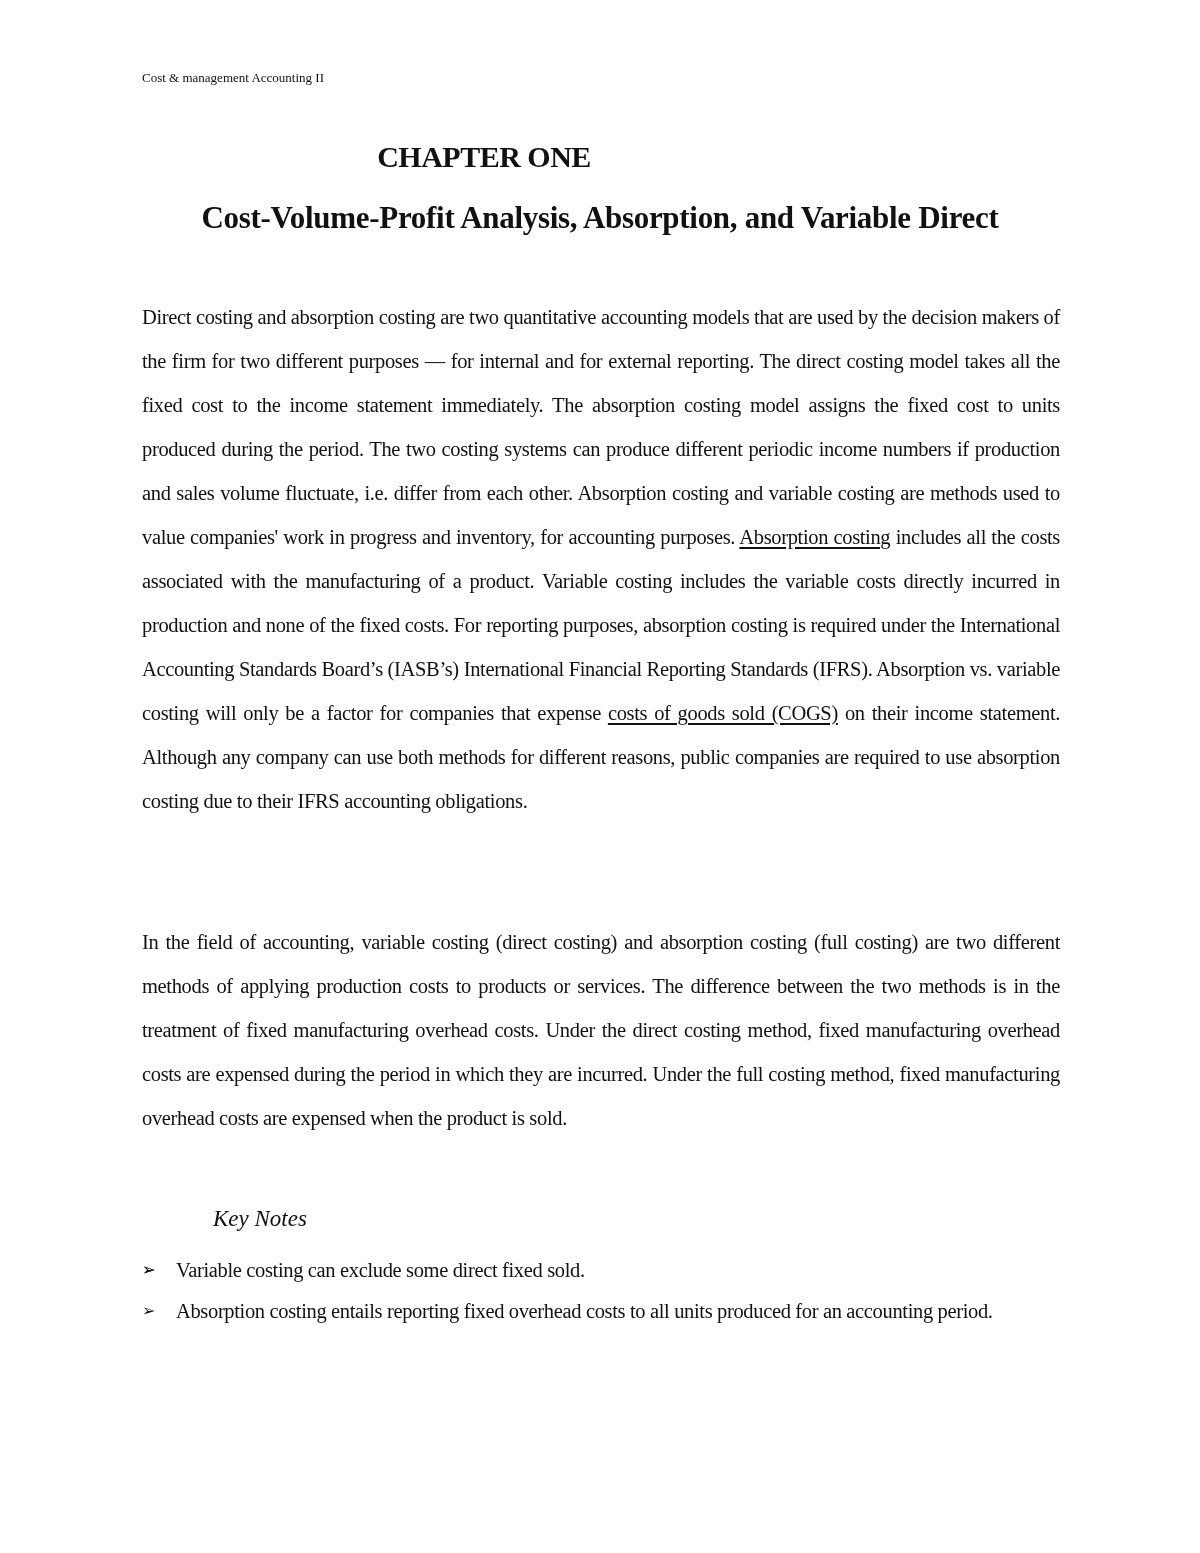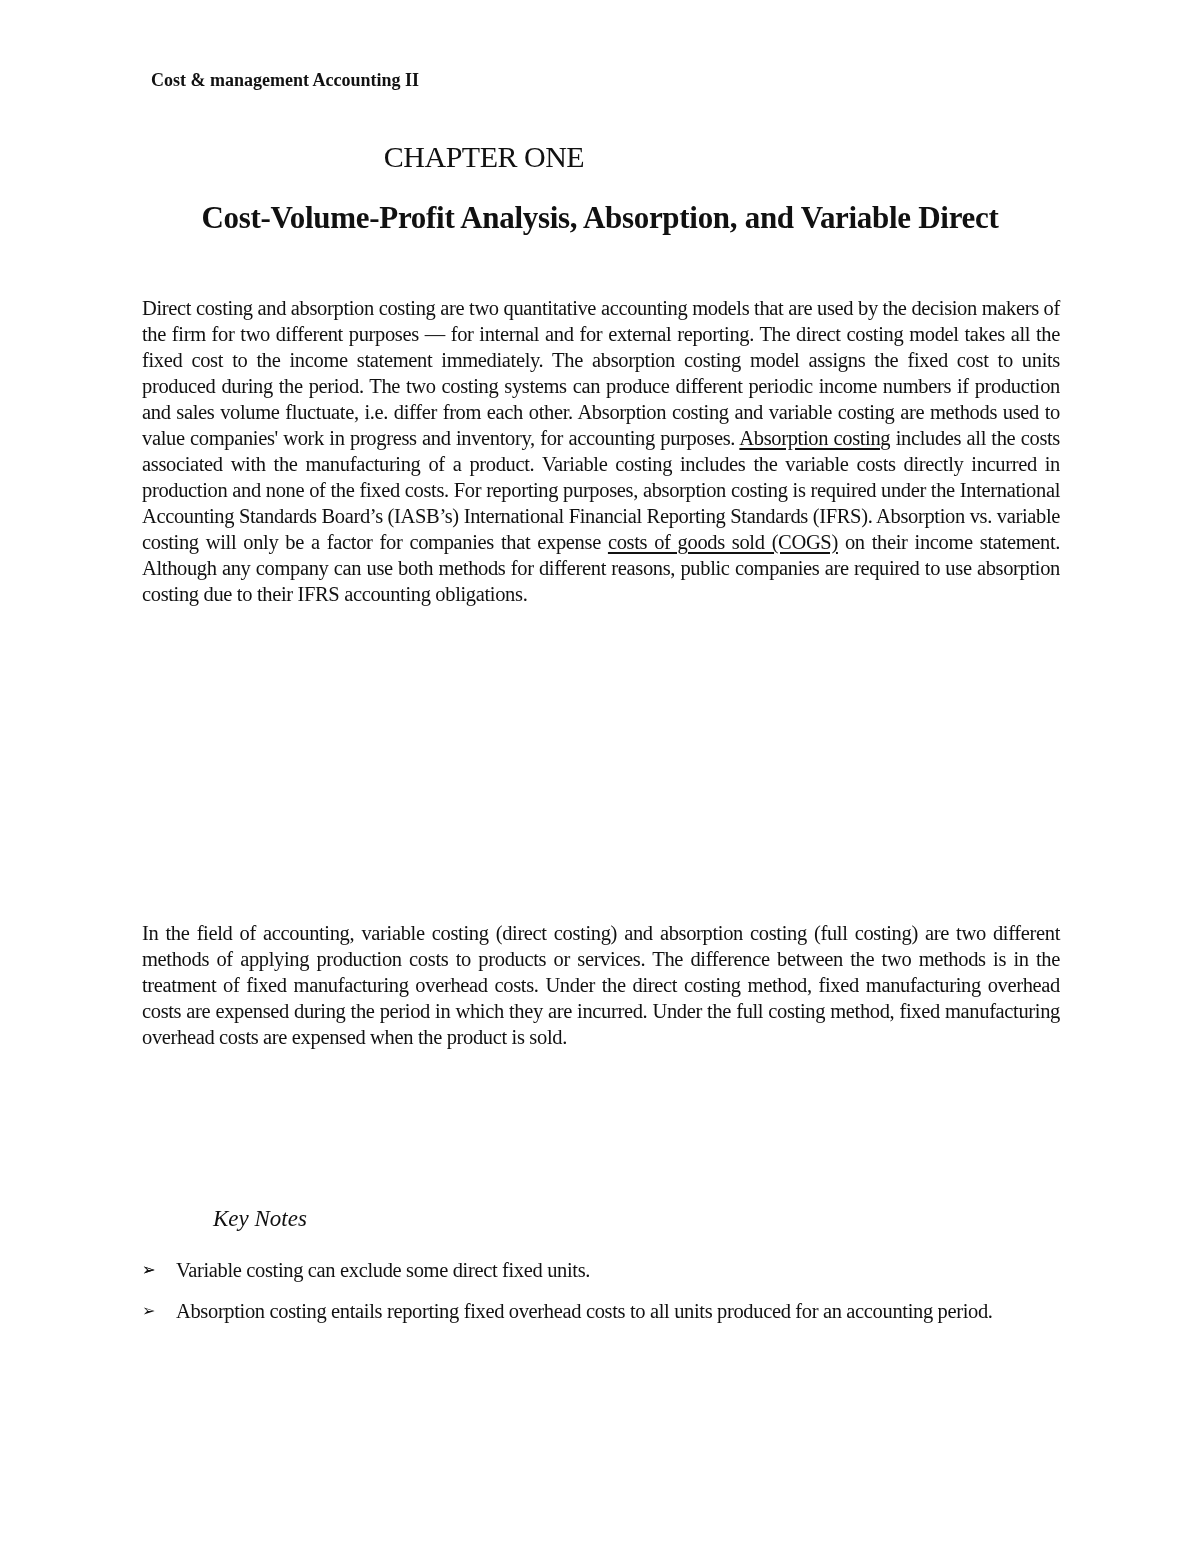--- a/index.html
+++ b/index.html
@@ -17,34 +17,34 @@
     }
     .page {
       position: absolute;
       left: 0;
       top: 0;
       width: 1200px;
       height: 1553px;
     }
     .running-header {
       position: absolute;
-      left: 151px;
+      left: 142px;
       top: 70px;
-      font-size: 18px;
-      font-weight: bold;
+      font-size: 13px;
+      font-weight: normal;
       letter-spacing: 0px;
     }
     .chapter-title {
       position: absolute;
       left: 0;
       width: 968px;
       top: 140px;
       text-align: center;
       font-size: 30px;
-      font-weight: normal;
+      font-weight: bold;
       letter-spacing: -0.5px;
     }
     .chapter-subtitle {
       position: absolute;
       left: 0;
       width: 1200px;
       top: 200px;
       text-align: center;
       font-size: 31px;
       font-weight: bold;
@@ -63,21 +63,21 @@
     .section-heading .u {
       text-decoration: underline;
       text-decoration-thickness: 2px;
       text-underline-offset: 3px;
     }
     .body-text {
       position: absolute;
       left: 142px;
       width: 918px;
       font-size: 20.5px;
-      line-height: 26px;
+      line-height: 44px;
       text-align: justify;
       letter-spacing: -0.35px;
       word-spacing: 0px;
     }
     .body-text .ul {
       text-decoration: underline;
       text-underline-offset: 3px;
     }
     #para1 { top: 295px; }
     #para2 { top: 920px; }
@@ -133,21 +133,21 @@
   <p class="body-text" id="para2" style="margin:0;">In the field of accounting, variable costing (direct costing) and absorption costing (full costing) are two different methods of applying production costs to products or services. The difference between the two methods is in the treatment of fixed manufacturing overhead costs. Under the direct costing method, fixed manufacturing overhead costs are expensed during the period in which they are incurred. Under the full costing method, fixed manufacturing overhead costs are expensed when the product is sold.</p>
 
   <div class="key-notes-heading">Key Notes</div>
 
   <ul class="bullet-list">
     <li class="bullet-item">
       <span class="bullet-arrow">➢</span>
     </li>
     <li class="bullet-item">
       <span class="bullet-arrow">➢</span>
-      <span>Variable costing can exclude some direct fixed units.</span>
+      <span>Variable costing can exclude some direct fixed sold.</span>
     </li>
     <li class="bullet-item">
       <span class="bullet-arrow">➢</span>
       <span>Absorption costing entails reporting fixed overhead costs to all units produced for an accounting period.</span>
     </li>
   </ul>
 
 </div>
 
 </body></html>

